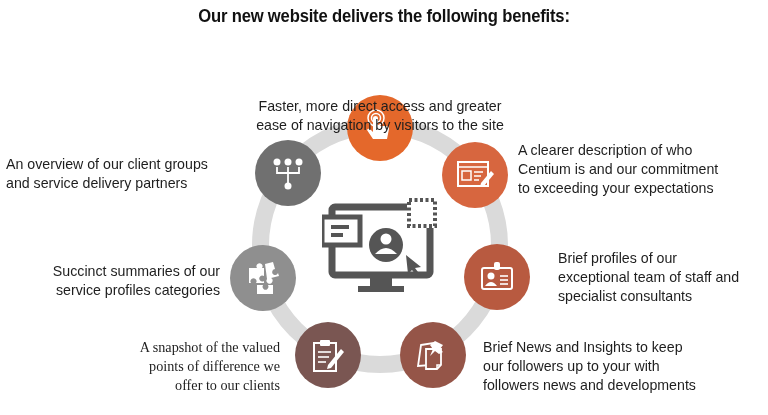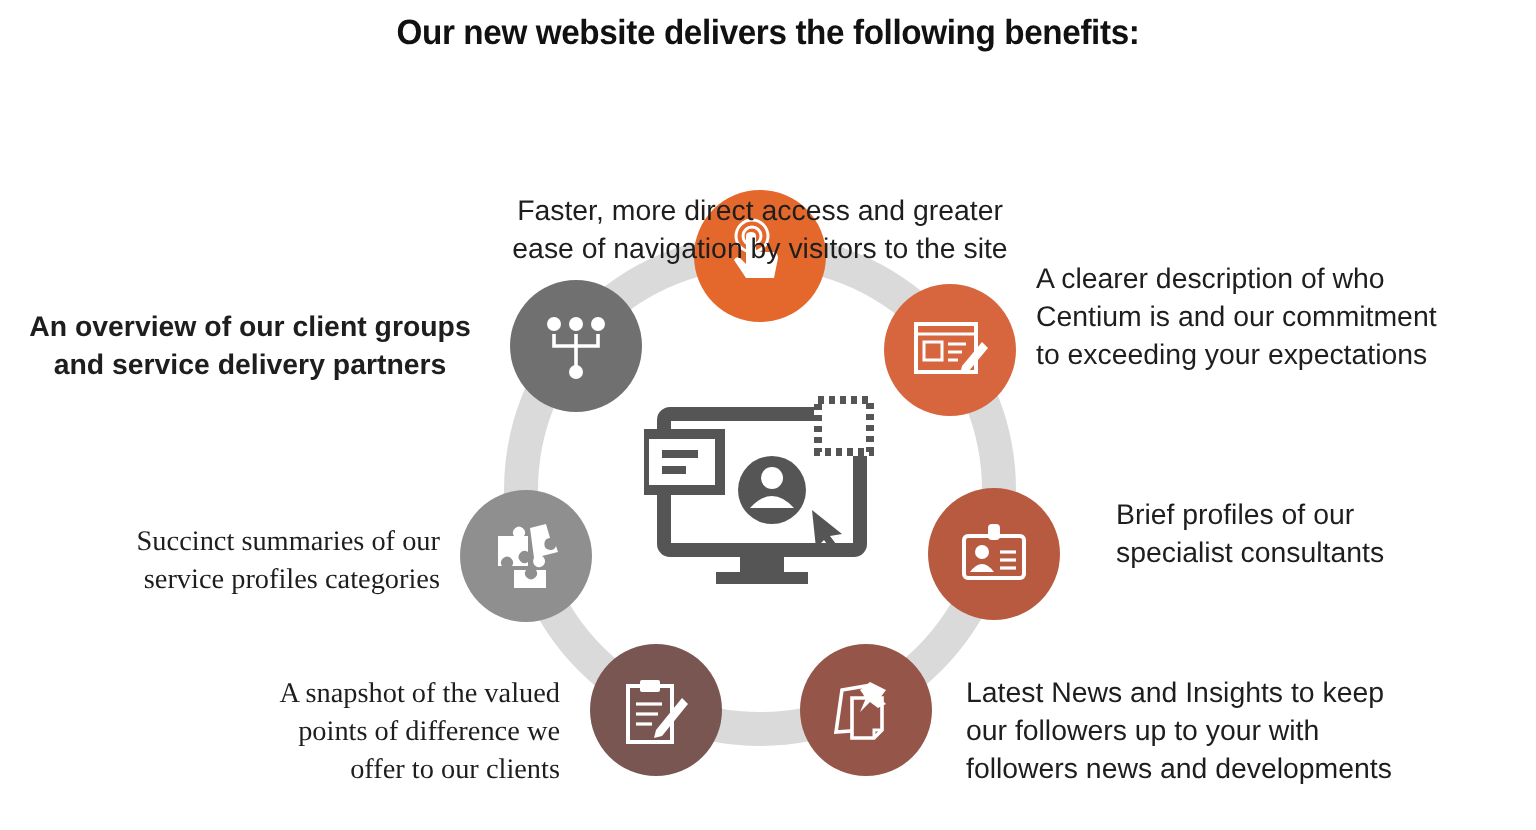--- a/index.html
+++ b/index.html
@@ -55,52 +55,53 @@
   <svg viewBox="0 0 40 40">
     <rect x="3" y="7" width="30" height="24" fill="none" stroke="#fff" stroke-width="2"></rect>
     <line x1="3" y1="12" x2="33" y2="12" stroke="#fff" stroke-width="1.5"></line>
     <rect x="7" y="16" width="9" height="9" fill="none" stroke="#fff" stroke-width="1.5"></rect>
     <line x1="19" y1="17" x2="28" y2="17" stroke="#fff" stroke-width="1.5"></line>
     <line x1="19" y1="21" x2="26" y2="21" stroke="#fff" stroke-width="1.5"></line>
     <line x1="19" y1="25" x2="24" y2="25" stroke="#fff" stroke-width="1.5"></line>
     <path d="M26 28 L36 16 L39 19 L29 31 L25 32 Z" fill="#fff"></path>
   </svg>
 </div>
-<div class="label" style="left:518px;top:131px;">
+<div class="label" style="left:518px;top:141px;">
   <span>A clearer description of who</span>
   <span>Centium is and our commitment</span>
   <span>to exceeding your expectations</span>
 </div>
 
 <div class="node" style="left:464px;top:244px;background:#b85a40;">
   <svg viewBox="0 0 40 40">
     <rect x="5" y="11" width="30" height="21" rx="2" fill="none" stroke="#fff" stroke-width="2"></rect>
     <rect x="17" y="5" width="6" height="8" rx="2" fill="#fff"></rect>
     <circle cx="14" cy="19" r="3.5" fill="#fff"></circle>
     <path d="M8 29 Q14 21 20 29 Z" fill="#fff"></path>
     <line x1="23" y1="19" x2="31" y2="19" stroke="#fff" stroke-width="1.6"></line>
     <line x1="23" y1="23" x2="31" y2="23" stroke="#fff" stroke-width="1.6"></line>
     <line x1="23" y1="27" x2="31" y2="27" stroke="#fff" stroke-width="1.6"></line>
   </svg>
 </div>
 <div class="label" style="left:541px;top:249px;margin-left:17px;">
   <span>Brief profiles of our</span>
+  <span>exceptional team of staff and</span>
   <span>specialist consultants</span>
 </div>
 
 <div class="node" style="left:400px;top:322px;background:#955548;">
   <svg viewBox="0 0 40 40">
     <path d="M8 10 L20 8 L19 30 L5 31 Z" fill="none" stroke="#fff" stroke-width="1.8"></path>
     <path d="M13 14 L28 14 L28 30 L24 34 L13 34 Z" fill="#955548" stroke="#fff" stroke-width="1.8"></path>
     <path d="M24 34 L24 30 L28 30" fill="none" stroke="#fff" stroke-width="1.5"></path>
     <path d="M22 6 L30 10 L27 14 L30 17 L26 19 L22 16 L17 21 L20 14 L17 10 Z" fill="#fff"></path>
   </svg>
 </div>
 <div class="label" style="left:483px;top:338px;">
-  <span>Latest News and Insights to keep</span>
+  <span>Brief News and Insights to keep</span>
   <span>our followers up to your with</span>
   <span>followers news and developments</span>
 </div>
 
 <div class="node" style="left:295px;top:322px;background:#7a5652;">
   <svg viewBox="0 0 40 40">
     <rect x="6" y="8" width="22" height="28" fill="none" stroke="#fff" stroke-width="2"></rect>
     <rect x="12" y="5" width="10" height="6" rx="1" fill="#fff"></rect>
     <line x1="10" y1="17" x2="23" y2="17" stroke="#fff" stroke-width="1.6"></line>
     <line x1="10" y1="22" x2="21" y2="22" stroke="#fff" stroke-width="1.6"></line>
@@ -114,30 +115,30 @@
   <span>offer to our clients</span>
 </div>
 
 <div class="node" style="left:230px;top:245px;background:#8f8f8f;">
   <svg viewBox="0 0 40 40">
     <path d="M6 10 h8 a3 3 0 1 1 5 0 h2 v8 a3 3 0 1 0 0 5 v2 h-8 a3 3 0 1 0 -5 0 h-2 Z" fill="#fff"></path>
     <path d="M22 6 l8 -2 l2 7 a3 3 0 1 0 3 4 l1 3 l-8 2 a3 3 0 1 1 -4 1 Z" fill="#fff"></path>
     <path d="M14 27 h6 a3 3 0 1 0 5 0 h5 v9 h-16 Z" fill="#fff"></path>
   </svg>
 </div>
-<div class="label" style="left:20px;top:262px;width:200px;text-align:right;font-family:Liberation Serif, serif;">
+<div class="label" style="left:20px;top:262px;width:200px;text-align:right;">
   <span>Succinct summaries  of our</span>
   <span>service profiles categories</span>
 </div>
 
 <div class="node" style="left:255px;top:140px;background:#707070;">
   <svg viewBox="0 0 40 40">
     <circle cx="9" cy="9" r="3.5" fill="#fff"></circle>
     <circle cx="20" cy="9" r="3.5" fill="#fff"></circle>
     <circle cx="31" cy="9" r="3.5" fill="#fff"></circle>
     <path d="M9 14 v6 h22 v-6 M20 14 v16" fill="none" stroke="#fff" stroke-width="1.8"></path>
     <circle cx="20" cy="33" r="3.5" fill="#fff"></circle>
   </svg>
 </div>
-<div class="label" style="left:6px;top:155px;width:238px;text-align:center;font-weight:bold;">
+<div class="label" style="left:6px;top:155px;width:238px;text-align:left;">
   <span>An overview of our client groups</span>
   <span>and service delivery partners</span>
 </div>
 
 </body></html>

